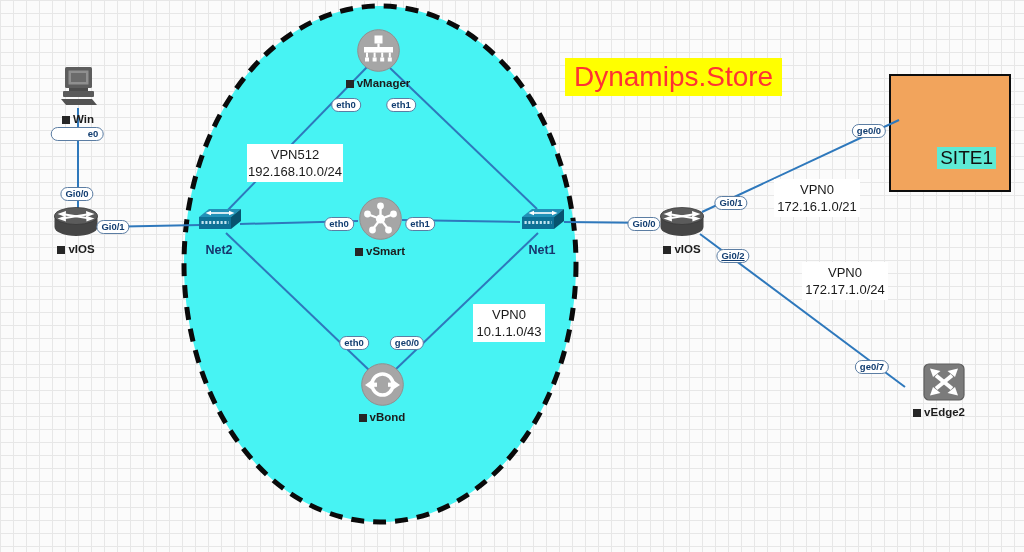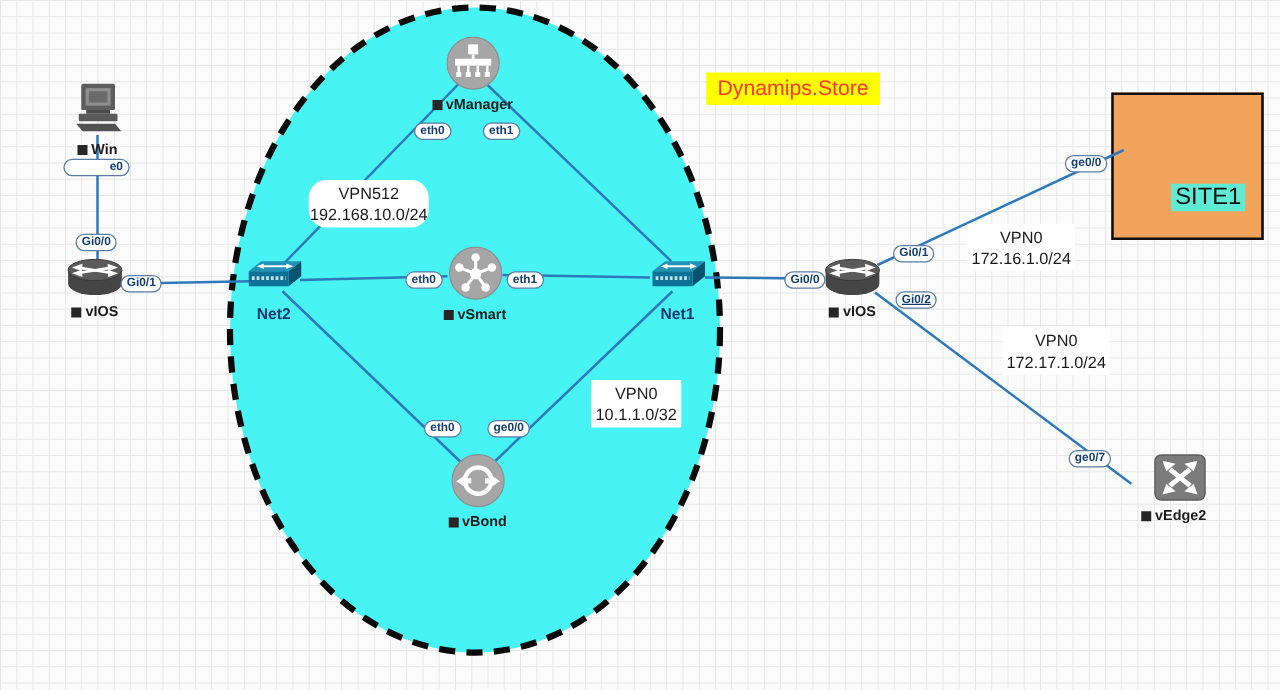--- a/index.html
+++ b/index.html
@@ -23,21 +23,21 @@
     position:absolute;z-index:4;transform:translate(-50%,-50%);
     background:#fff;border:1.5px solid #5b7da3;border-radius:8px;
     color:#133e71;font-size:9.5px;font-weight:bold;line-height:12px;
     padding:0 4px;white-space:nowrap;
   }
   .netlabel{
     position:absolute;z-index:4;background:#fff;text-align:center;
     color:#1a1a1a;font-size:13px;line-height:17px;padding:2px 0;
   }
   .maintitle{
-    position:absolute;z-index:4;font-size:17px;padding:3px 9px;white-space:nowrap;
+    position:absolute;z-index:4;font-size:28px;padding:3px 9px;white-space:nowrap;
   }
 </style>
 </head>
 <body>
 
 <div class="canvas" style="--link-color: #2E78BC;">
 
   <div class="site" style="left: 889px; top: 74px; width: 118px; height: 114px; background-color: rgb(242, 164, 92);">
     <span class="site-label" style="right:13px;top:71px;">SITE1</span>
   </div>
@@ -205,35 +205,35 @@
   <div class="pill" style="left:77px;top:194px;">Gi0/0</div>
   <div class="pill" style="left:113px;top:227px;">Gi0/1</div>
   <div class="pill" style="left:346px;top:105px;">eth0</div>
   <div class="pill" style="left:401px;top:105px;">eth1</div>
   <div class="pill" style="left:339px;top:224px;">eth0</div>
   <div class="pill" style="left:420px;top:224px;">eth1</div>
   <div class="pill" style="left:354px;top:343px;">eth0</div>
   <div class="pill" style="left:407px;top:343px;">ge0/0</div>
   <div class="pill" style="left:644px;top:224px;">Gi0/0</div>
   <div class="pill" style="left:731px;top:203px;">Gi0/1</div>
-  <div class="pill" style="left:733px;top:240px;text-decoration:underline;">Gi0/2</div>
+  <div class="pill" style="left:733px;top:256px;text-decoration:underline;">Gi0/2</div>
   <div class="pill" style="left:869px;top:131px;">ge0/0</div>
   <div class="pill" style="left:872px;top:367px;">ge0/7</div>
 
-  <div class="netlabel" style="left:247px;top:144px;width:96px;border-radius:14px;">
+  <div class="netlabel" style="left:247px;top:144px;width:96px;">
     <div>VPN512</div>
     <div>192.168.10.0/24</div>
   </div>
   <div class="netlabel" style="left:473px;top:304px;width:72px;">
     <div>VPN0</div>
-    <div>10.1.1.0/32</div>
+    <div>10.1.1.0/43</div>
   </div>
   <div class="netlabel" style="left:774px;top:179px;width:86px;">
     <div>VPN0</div>
-    <div>172.16.1.0/24</div>
+    <div>172.16.1.0/21</div>
   </div>
   <div class="netlabel" style="left:802px;top:262px;width:86px;">
     <div>VPN0</div>
     <div>172.17.1.0/24</div>
   </div>
 
   <div class="maintitle" style="left: 565px; top: 58px; color: rgb(255, 51, 51); background-color: rgb(255, 255, 0);">Dynamips.Store</div>
 
 </div>
 

